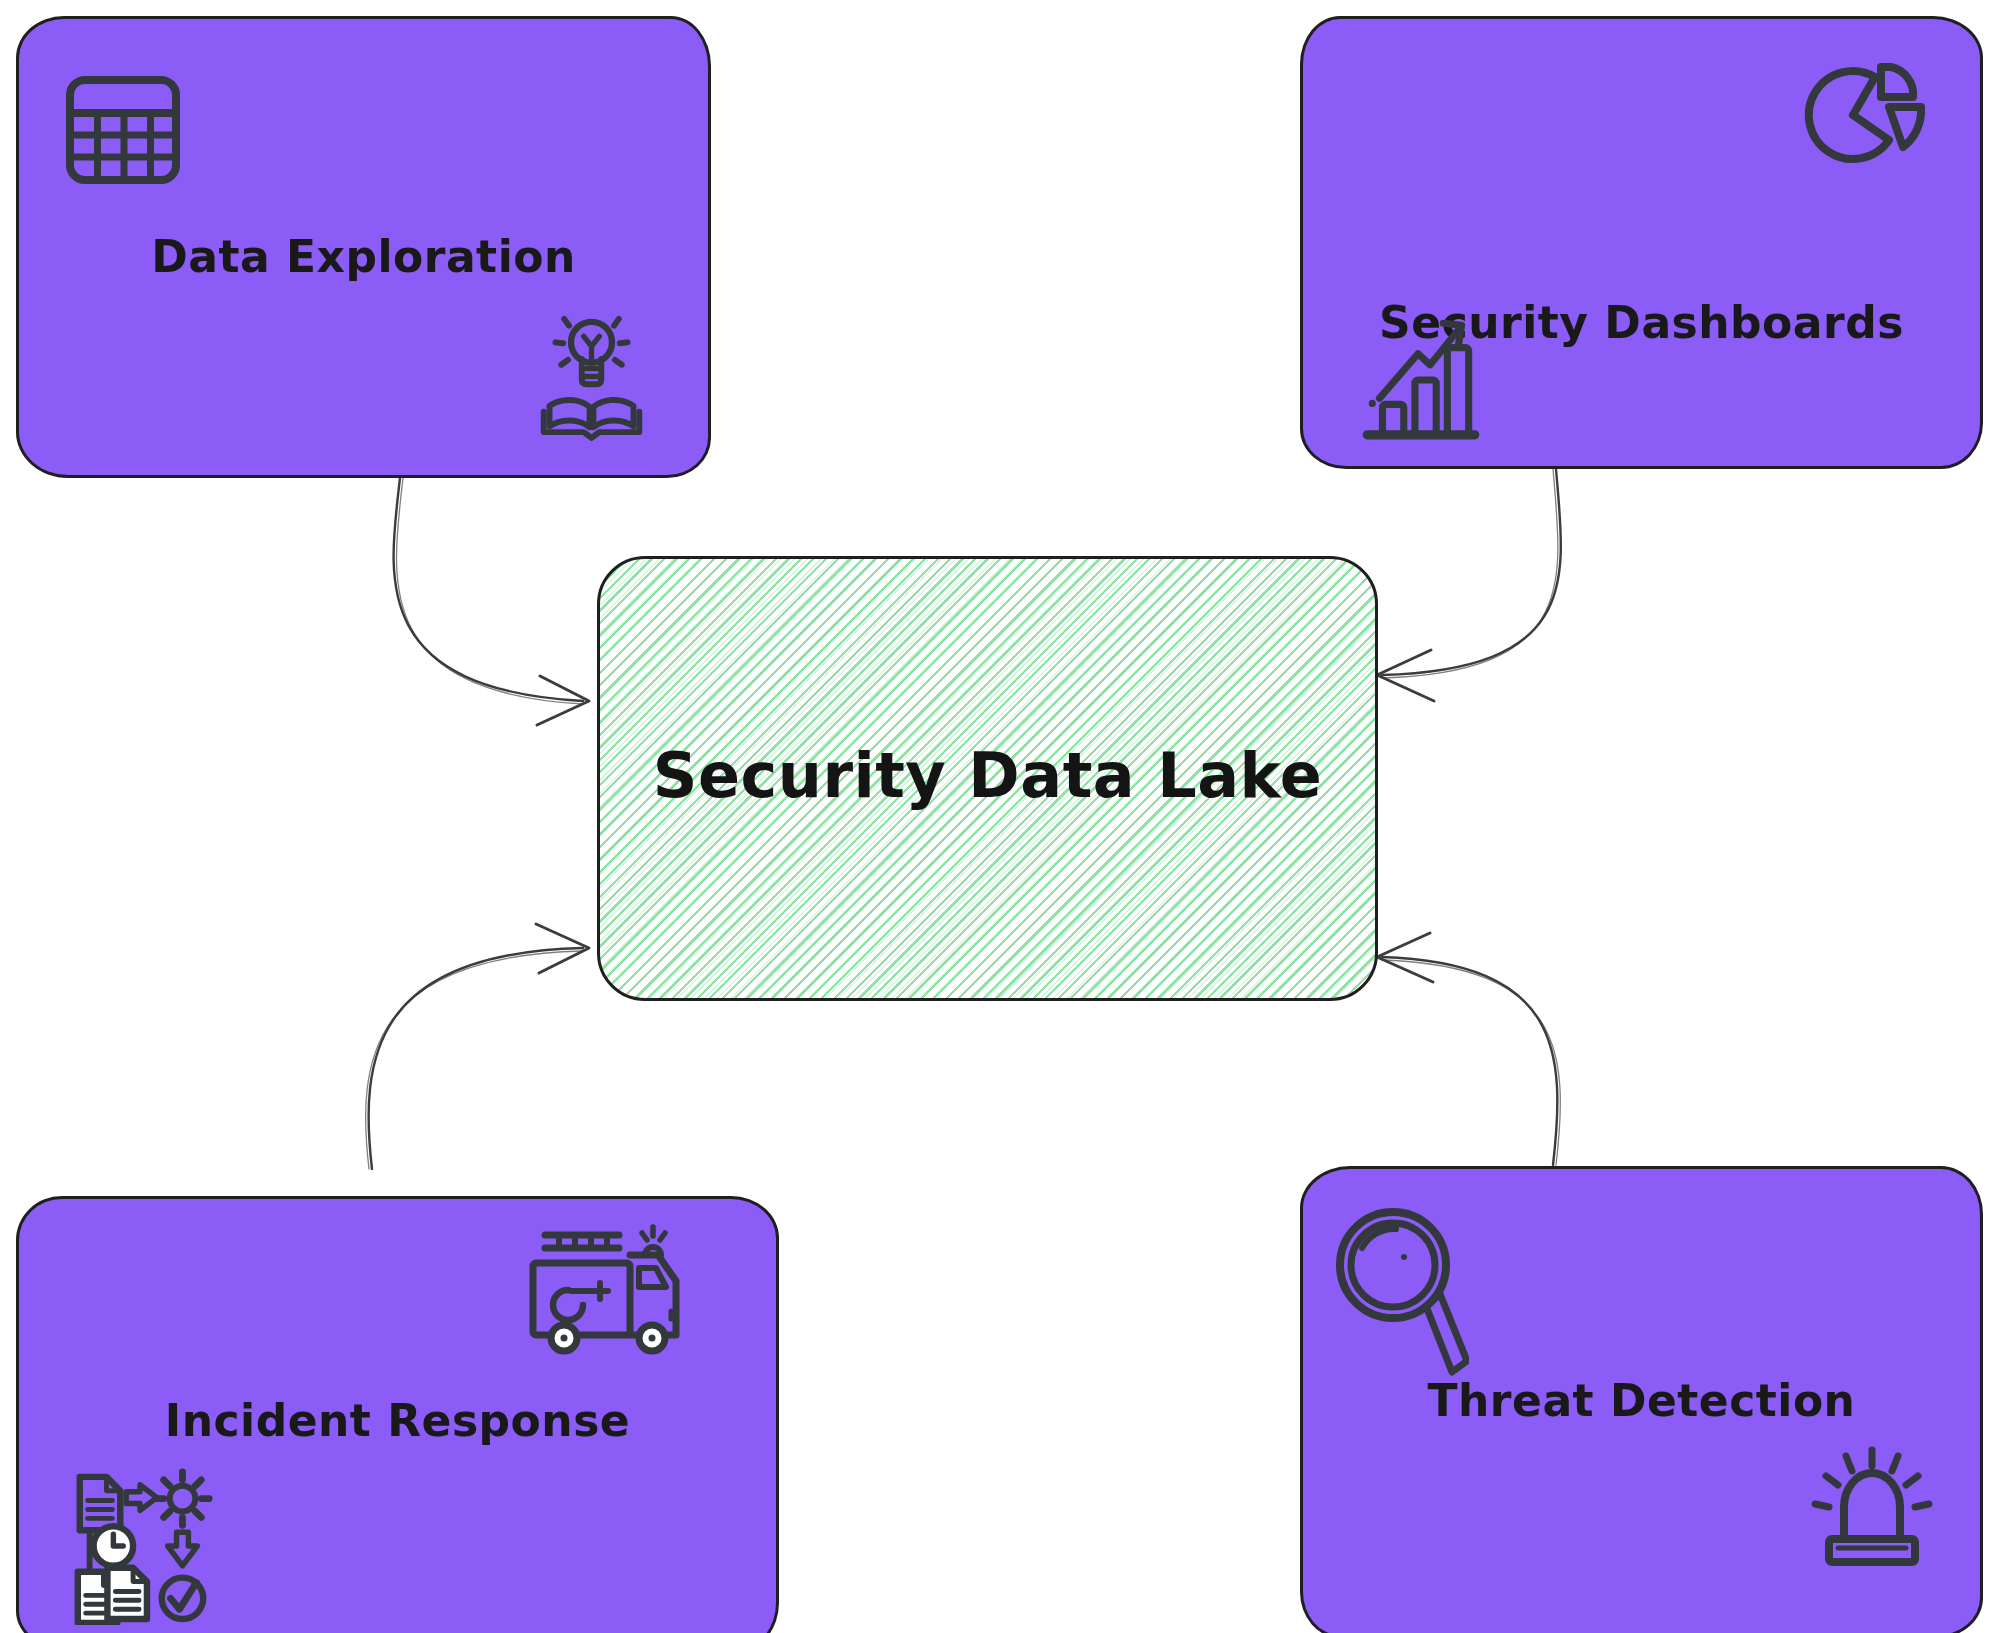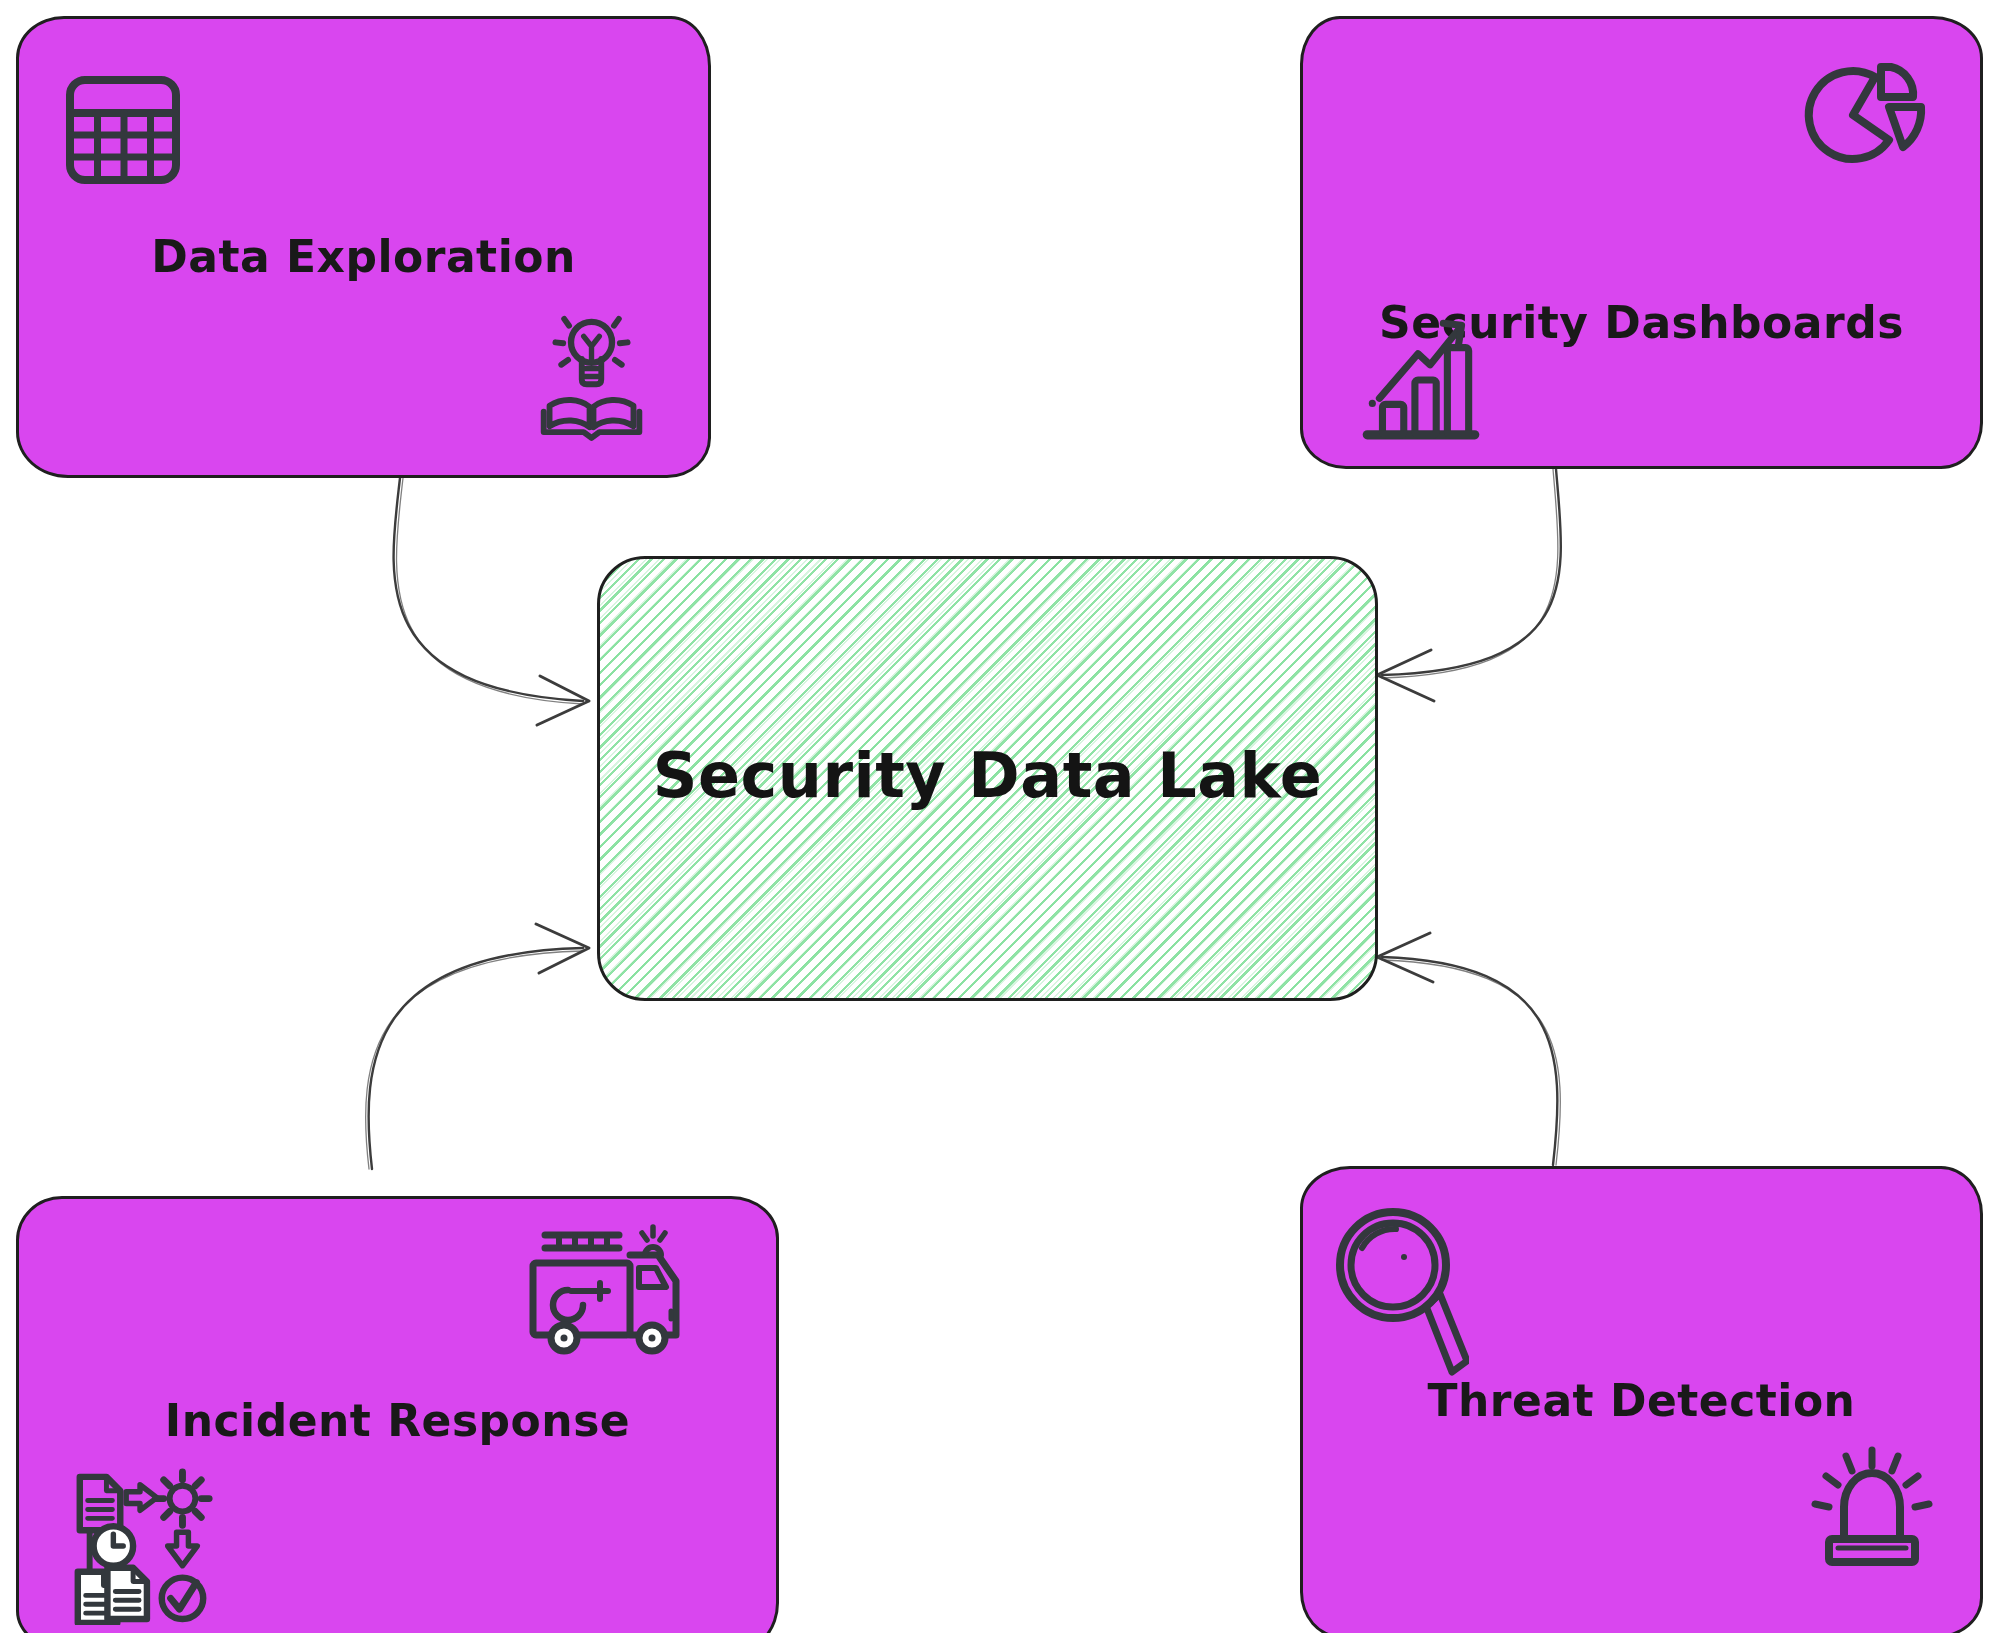--- a/index.html
+++ b/index.html
@@ -1,21 +1,21 @@
 <!DOCTYPE html>
 <html><head>
 <meta charset="utf-8">
 <style>
   html,body { margin:0; padding:0; background:#ffffff; }
   .canvas {
     position:relative; width:1999px; height:1633px; background:#ffffff;
     font-family:"DejaVu Sans", sans-serif; overflow:hidden;
   }
   .node {
-    position:absolute; background:#d946ef; border:3.5px solid #1f1f1f;
+    position:absolute; background:#8b5cf6; border:3.5px solid #1f1f1f;
     box-sizing:border-box;
   }
   .n-tl { left:16px;  top:16px;   width:695px; height:462px; border-radius:48px 40px 44px 52px / 42px 50px 40px 46px; }
   .n-tr { left:1300px;top:16px;   width:683px; height:453px; border-radius:40px 50px 42px 46px / 48px 42px 46px 40px; }
   .n-c  { left:597px; top:556px;  width:781px; height:445px; border-radius:48px;
           background:
             repeating-linear-gradient(135deg, rgba(124,222,150,0.85) 0px, rgba(124,222,150,0.85) 2.4px, rgba(255,255,255,0) 2.4px, rgba(255,255,255,0) 8.8px),
             repeating-linear-gradient(135deg, rgba(124,222,150,0.30) 3.5px, rgba(124,222,150,0.30) 5px, rgba(255,255,255,0) 5px, rgba(255,255,255,0) 13px),
             #ffffff; }
   .n-bl { left:16px;  top:1196px; width:763px; height:455px; border-radius:46px 48px 40px 50px / 44px 42px 48px 40px; }

